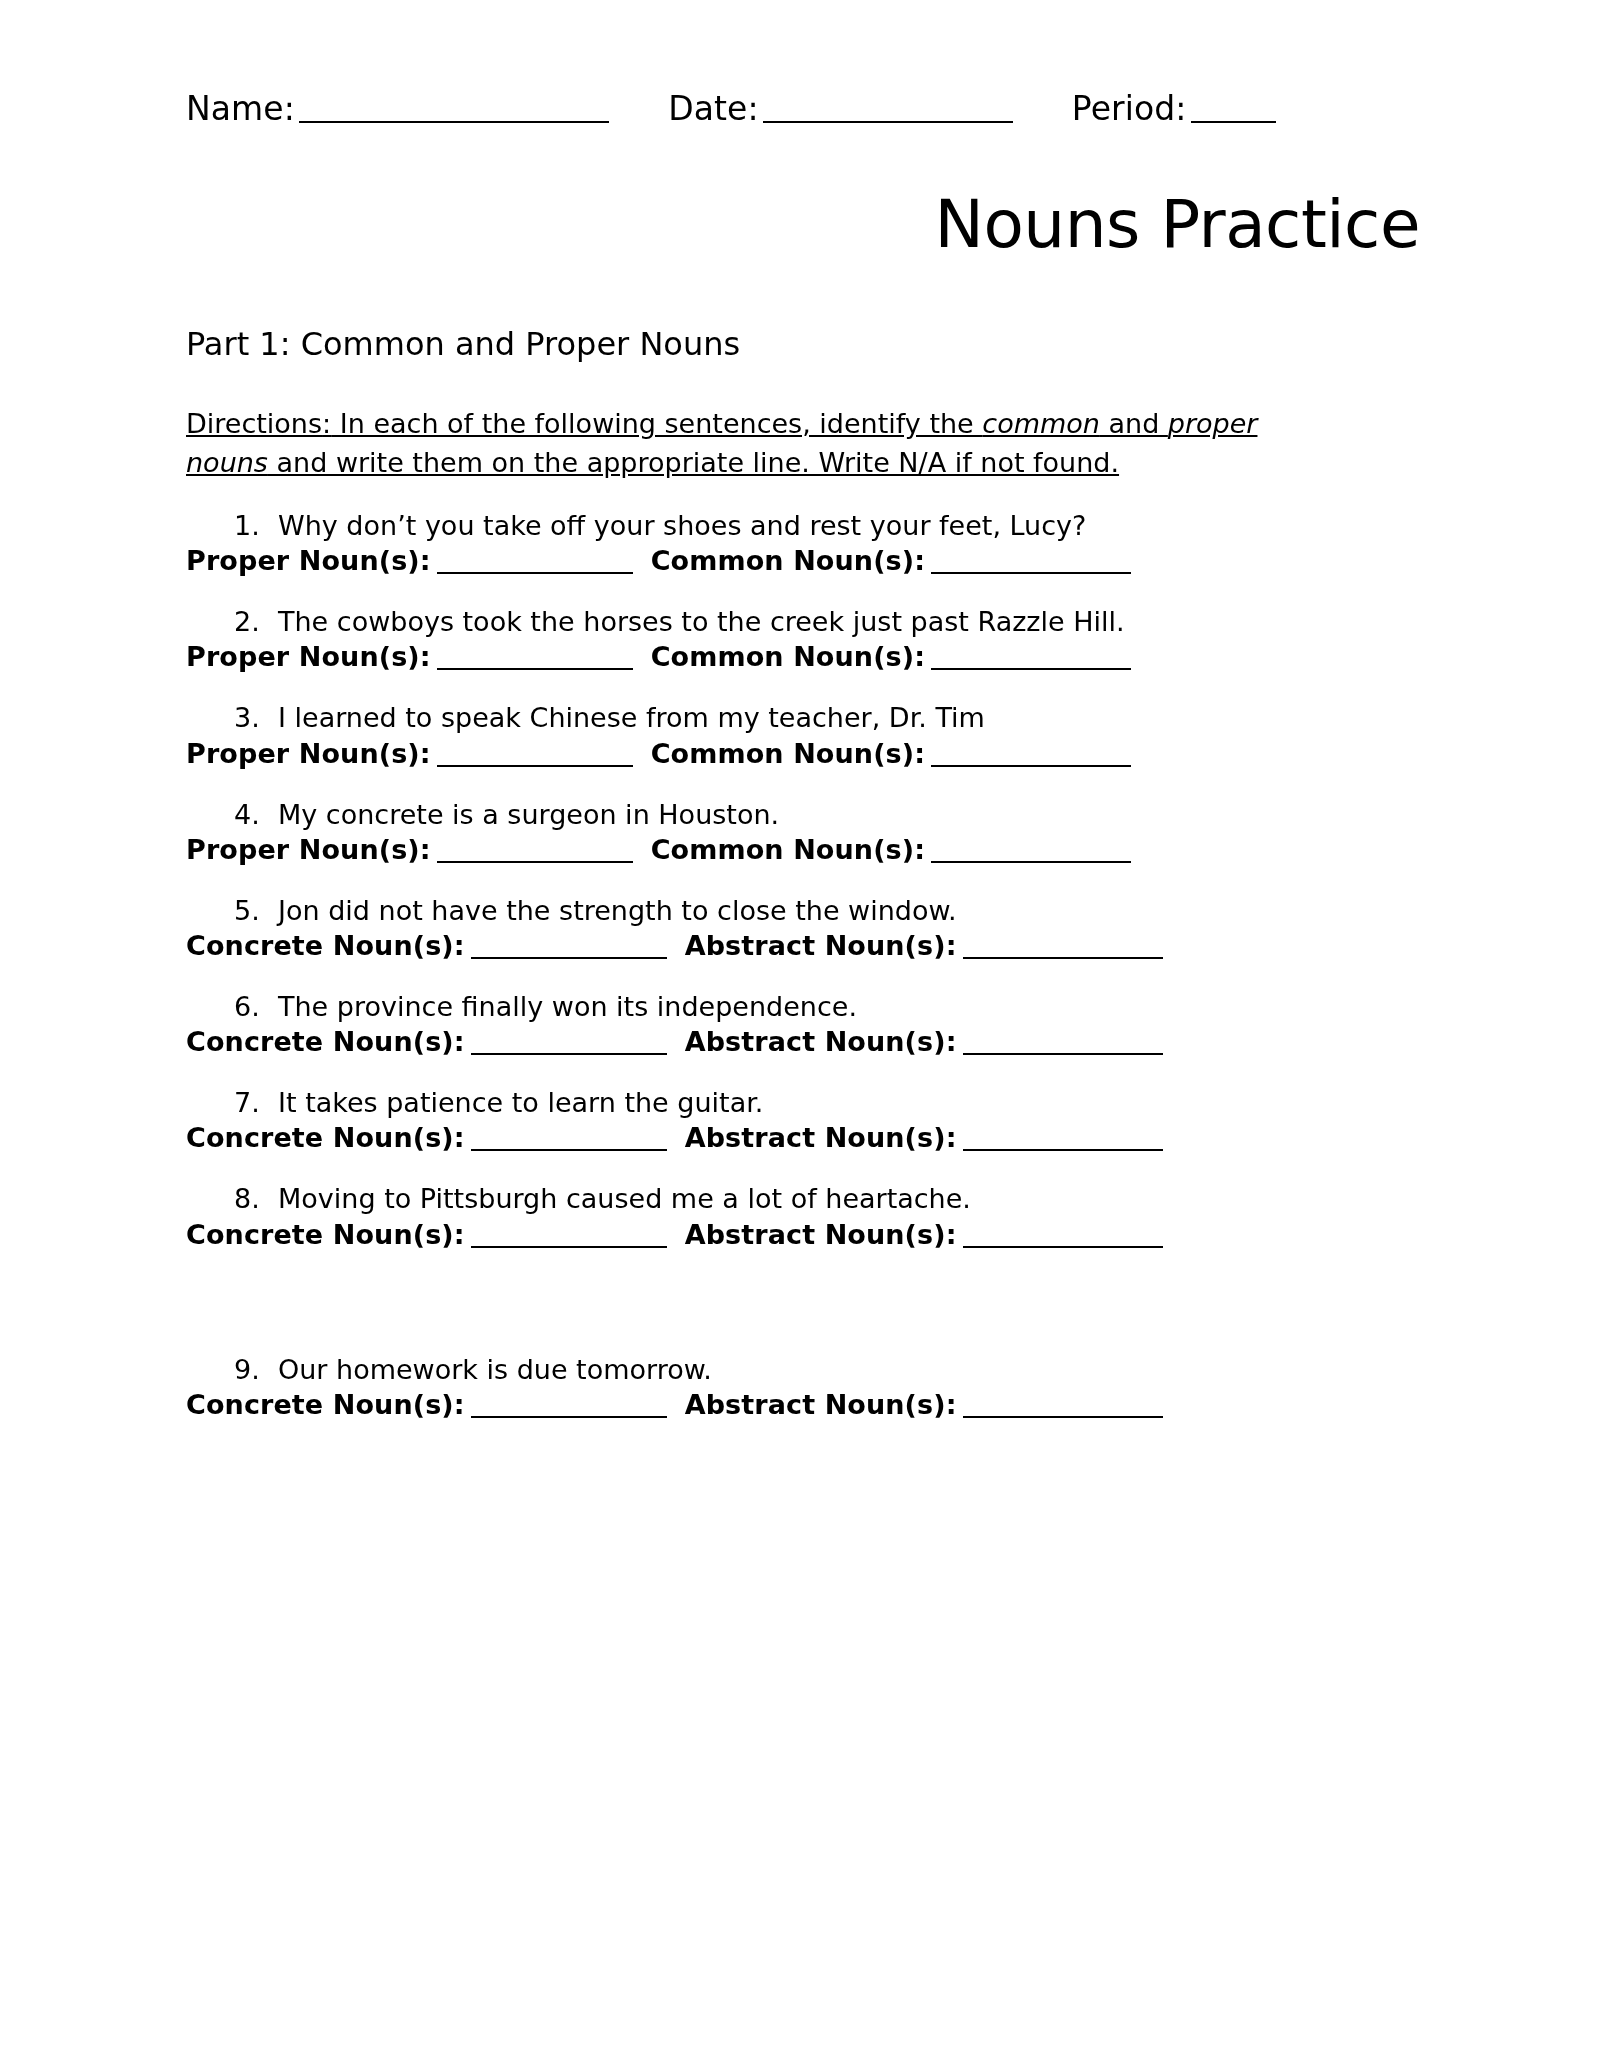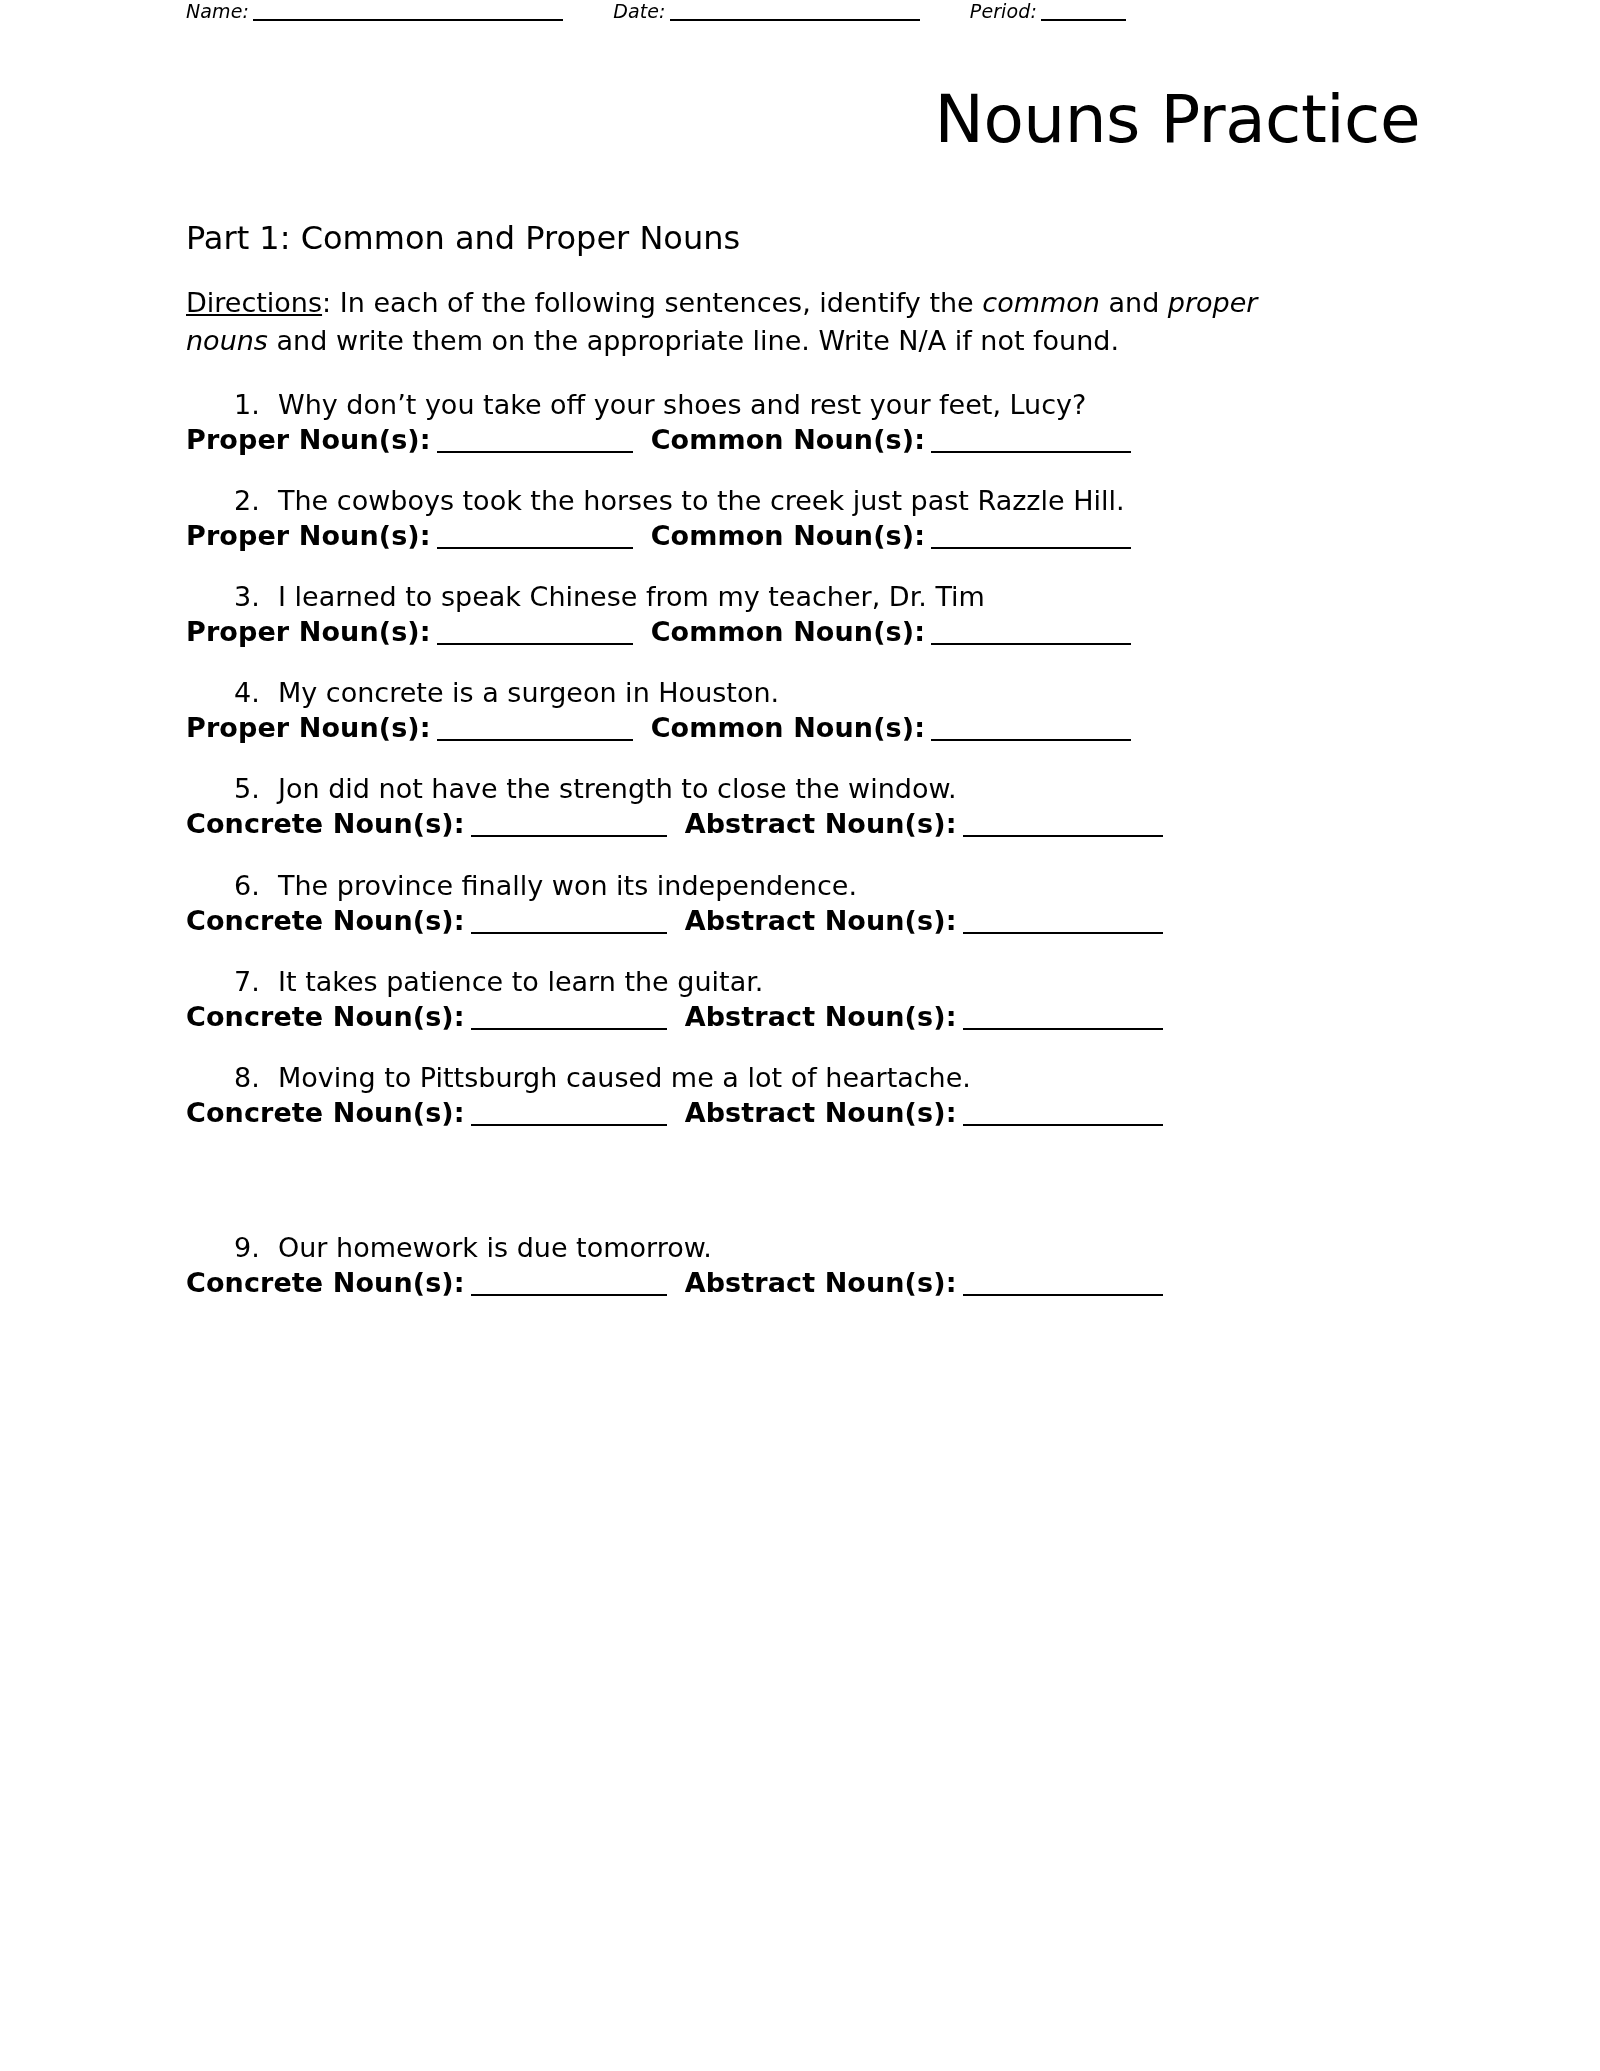--- a/index.html
+++ b/index.html
@@ -18,25 +18,25 @@
     position: relative;
     width: 1600px;
     height: 2071px;
     background: #ffffff;
     box-sizing: border-box;
     padding: 0 180px 0 186px;
   }
 
   
   .idline {
-    font-size: 19px;
+    padding-top: 88px;
+    font-size: 33px;
     line-height: 1.25;
     white-space: nowrap;
     letter-spacing: 0.1px;
-    font-style: italic;
   }
   .idline .fld { white-space: nowrap; }
   .rule {
     display: inline-block;
     border-bottom: 2.2px solid #000;
     vertical-align: -3px;
     margin: 0 4px;
   }
   .rule.name   { width: 310px; }
   .rule.date   { width: 250px; }
@@ -55,22 +55,23 @@
 
   
   .part-heading {
     font-size: 32px;
     line-height: 1.3;
     margin-top: 62px;
   }
   .directions {
     font-size: 27px;
     line-height: 1.42;
-    margin-top: 24px;
+    margin-top: 40px;
     max-width: 1160px;
+    text-decoration: underline;
   }
   .directions .u { text-decoration: underline; }
   .directions i { font-style: italic; }
 
   
   .qitem {
     font-size: 27px;
     line-height: 1.3;
     margin-top: 26px;
     padding-left: 48px;

